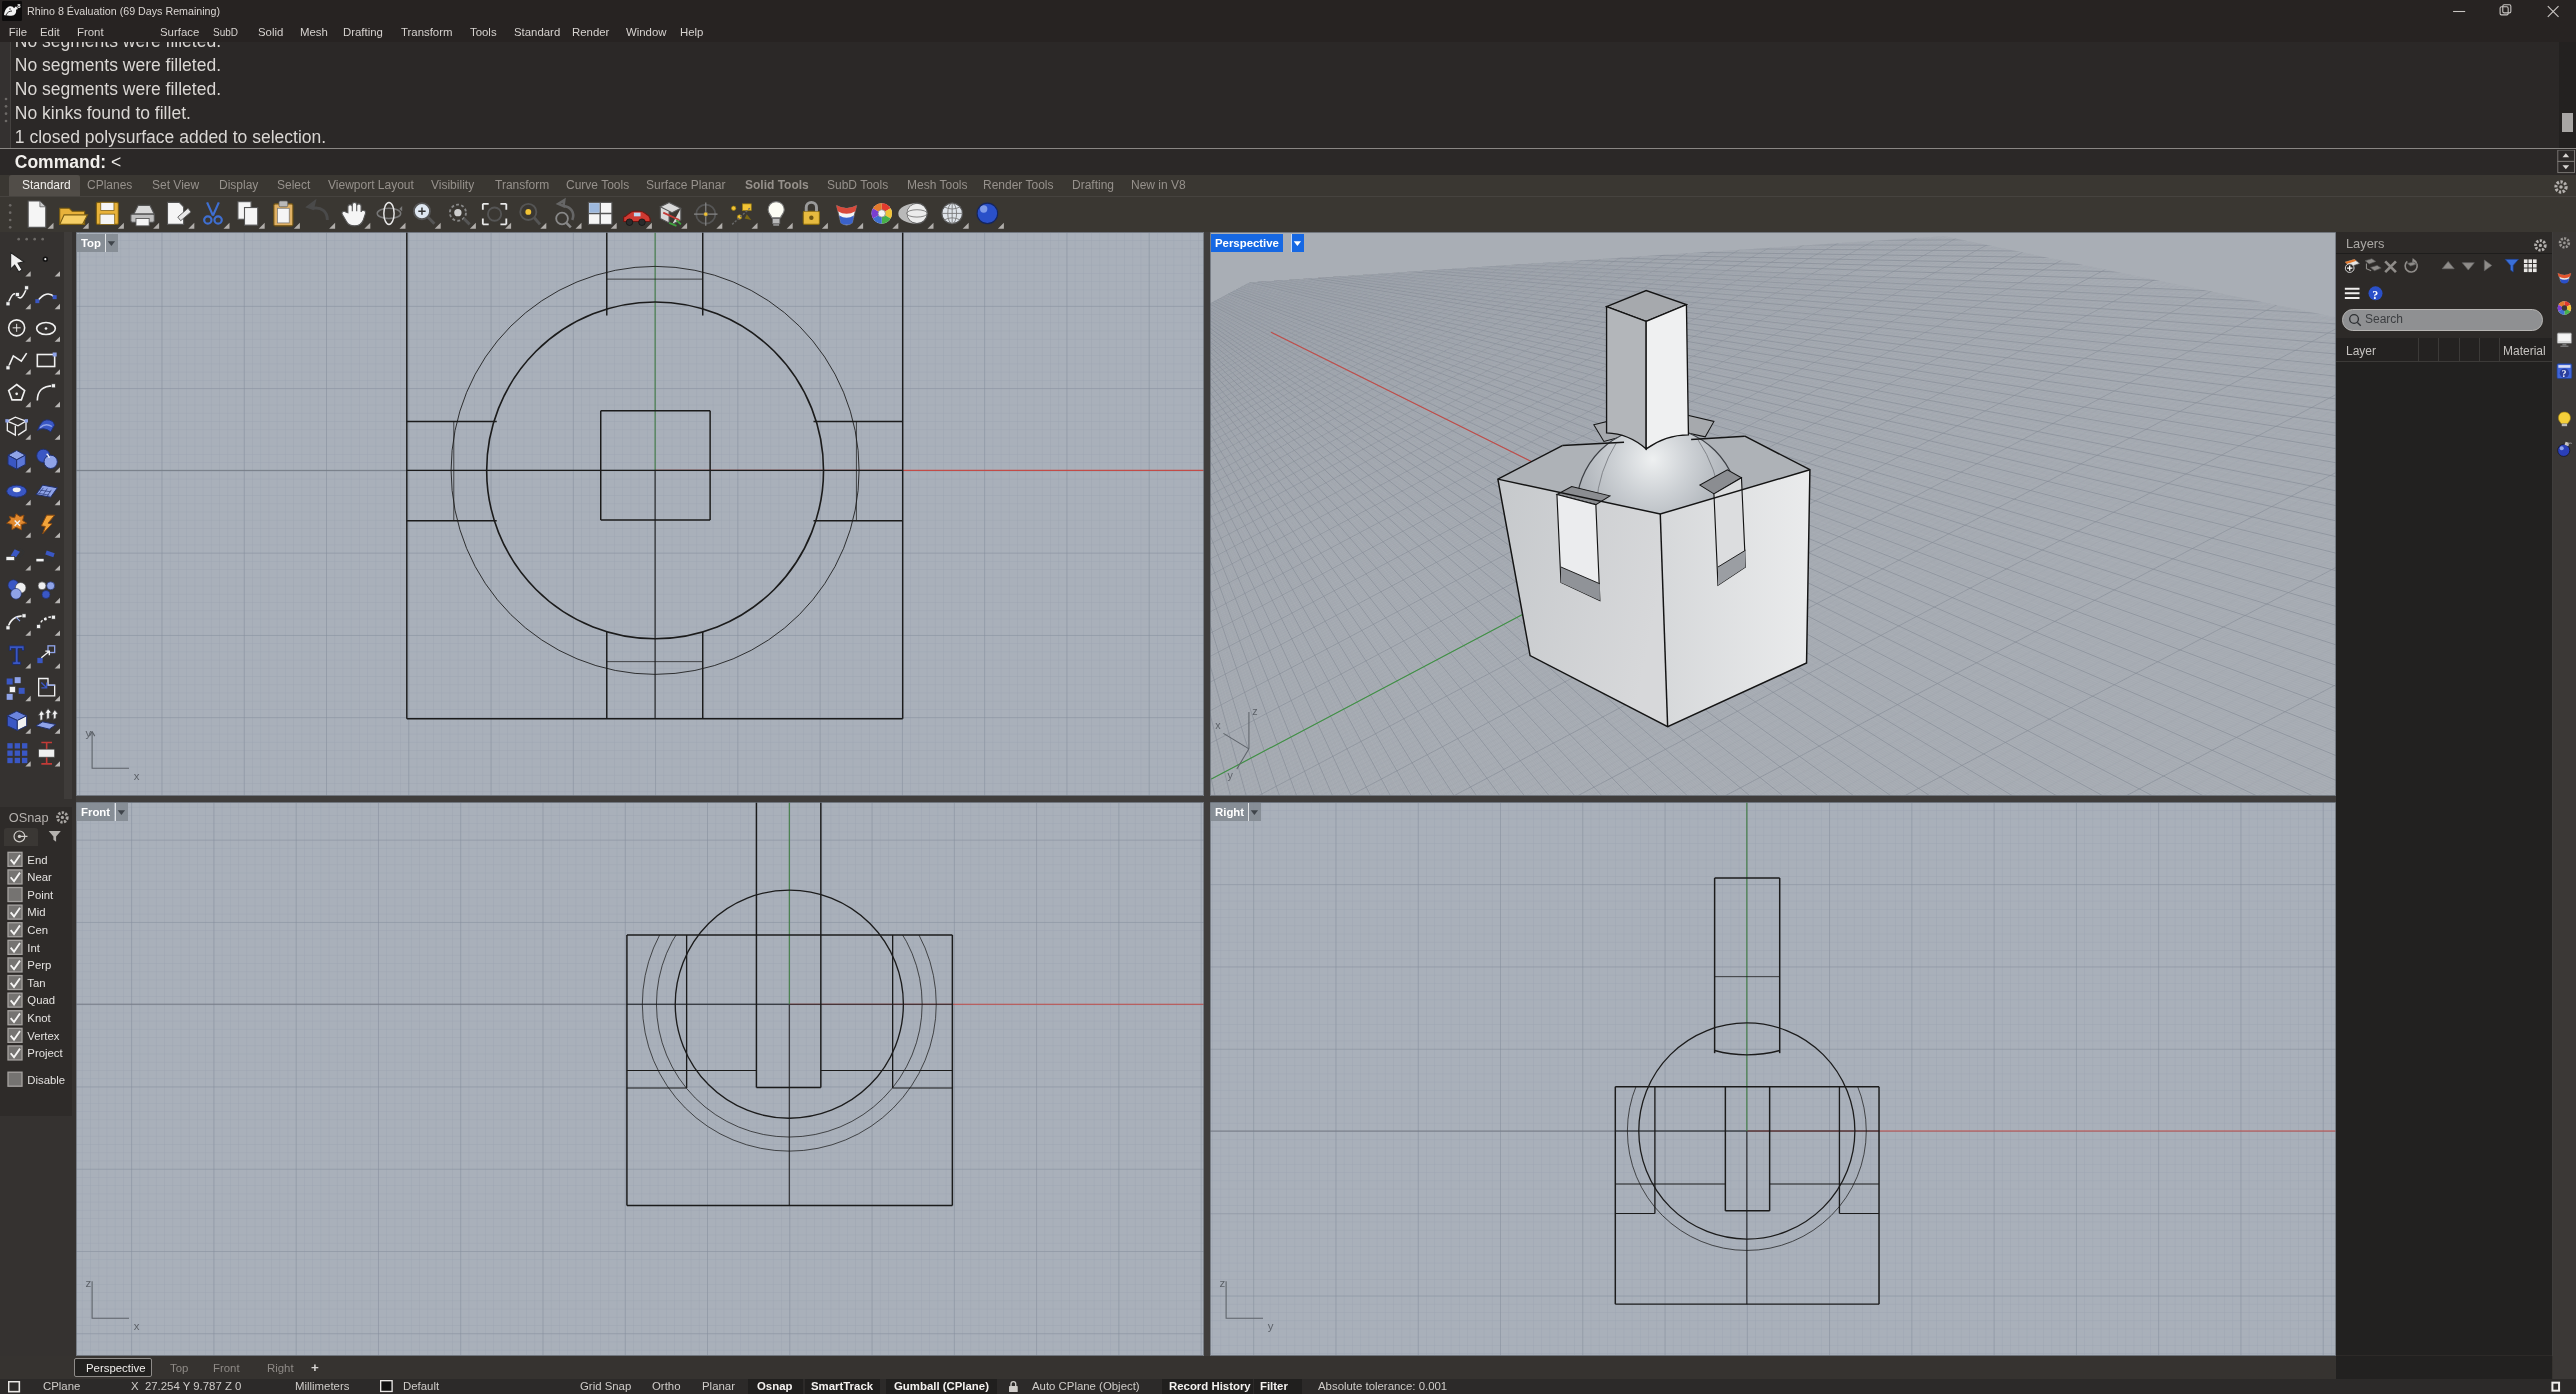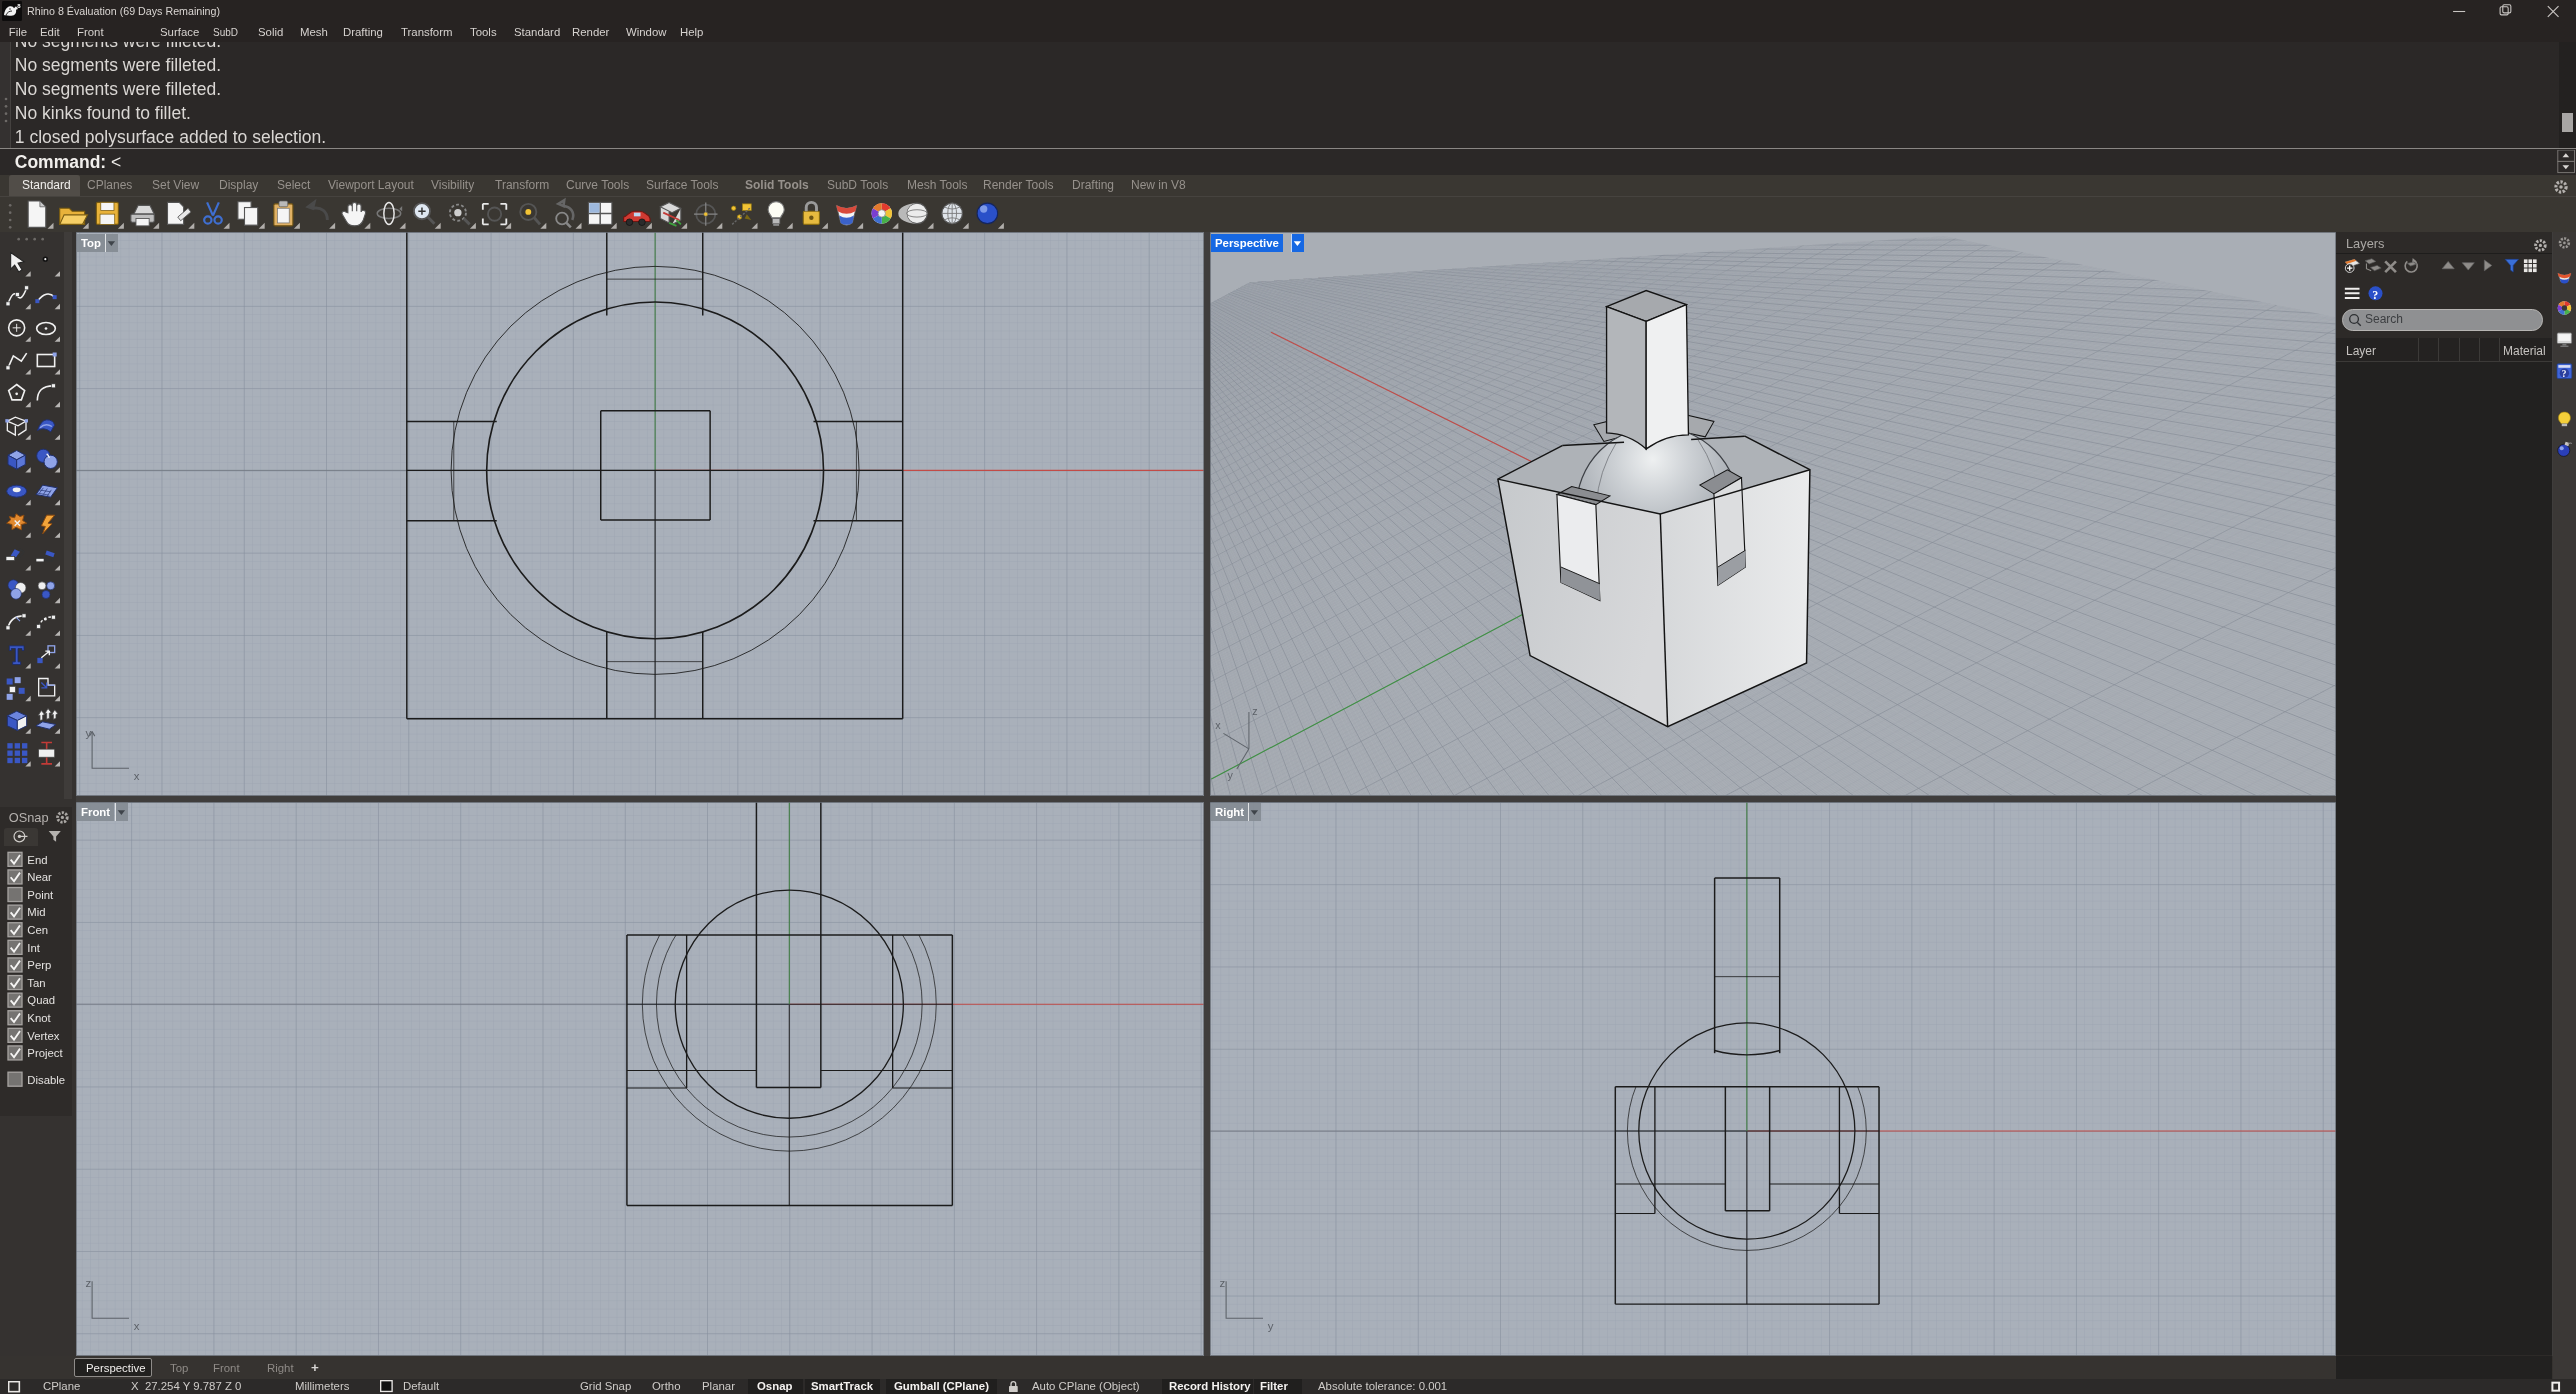--- a/index.html
+++ b/index.html
@@ -67,21 +67,21 @@
 <div class="abs" style="left:9.4px;top:175px;width:71px;height:21px;background:#514d48;border-radius:2.7px 2.7px 0 0;"></div>
 <div class="abs" style="left:22px;top:178px;font-size:12px;color:#f1efed;font-weight:normal;white-space:nowrap;line-height:14px;">Standard</div>
 <div class="abs" style="left:87px;top:178px;font-size:12px;color:#96918c;font-weight:normal;white-space:nowrap;line-height:14px;">CPlanes</div>
 <div class="abs" style="left:152px;top:178px;font-size:12px;color:#96918c;font-weight:normal;white-space:nowrap;line-height:14px;">Set View</div>
 <div class="abs" style="left:219px;top:178px;font-size:12px;color:#96918c;font-weight:normal;white-space:nowrap;line-height:14px;">Display</div>
 <div class="abs" style="left:277px;top:178px;font-size:12px;color:#96918c;font-weight:normal;white-space:nowrap;line-height:14px;">Select</div>
 <div class="abs" style="left:328px;top:178px;font-size:12px;color:#96918c;font-weight:normal;white-space:nowrap;line-height:14px;">Viewport Layout</div>
 <div class="abs" style="left:431px;top:178px;font-size:12px;color:#96918c;font-weight:normal;white-space:nowrap;line-height:14px;">Visibility</div>
 <div class="abs" style="left:495px;top:178px;font-size:12px;color:#96918c;font-weight:normal;white-space:nowrap;line-height:14px;">Transform</div>
 <div class="abs" style="left:566px;top:178px;font-size:12px;color:#96918c;font-weight:normal;white-space:nowrap;line-height:14px;text-align:right;">Curve Tools</div>
-<div class="abs" style="left:646px;top:178px;font-size:12px;color:#96918c;font-weight:normal;white-space:nowrap;line-height:14px;">Surface Tools</div>
+<div class="abs" style="left:646px;top:178px;font-size:12px;color:#96918c;font-weight:normal;white-space:nowrap;line-height:14px;">Surface Planar</div>
 <div class="abs" style="left:745px;top:178px;font-size:12px;color:#96918c;font-weight:bold;white-space:nowrap;line-height:14px;">Solid Tools</div>
 <div class="abs" style="left:827px;top:178px;font-size:12px;color:#96918c;font-weight:normal;white-space:nowrap;line-height:14px;">SubD Tools</div>
 <div class="abs" style="left:907px;top:178px;font-size:12px;color:#96918c;font-weight:normal;white-space:nowrap;line-height:14px;">Mesh Tools</div>
 <div class="abs" style="left:983px;top:178px;font-size:12px;color:#96918c;font-weight:normal;white-space:nowrap;line-height:14px;">Render Tools</div>
 <div class="abs" style="left:1072px;top:178px;font-size:12px;color:#96918c;font-weight:normal;white-space:nowrap;line-height:14px;">Drafting</div>
 <div class="abs" style="left:1131px;top:178px;font-size:12px;color:#96918c;font-weight:normal;white-space:nowrap;line-height:14px;">New in V8</div>
 <svg class="abs" style="left:2553px;top:179px" width="16" height="16" viewBox="0 0 24 24">
 <circle cx="12" cy="12" r="7.5" fill="none" stroke="#b4b1ae" stroke-width="5" stroke-dasharray="3.4 2.2"></circle>
 <circle cx="12" cy="12" r="5" fill="#3a3732"></circle>
     <circle cx="12" cy="12" r="2.6" fill="#b4b1ae"></circle>

